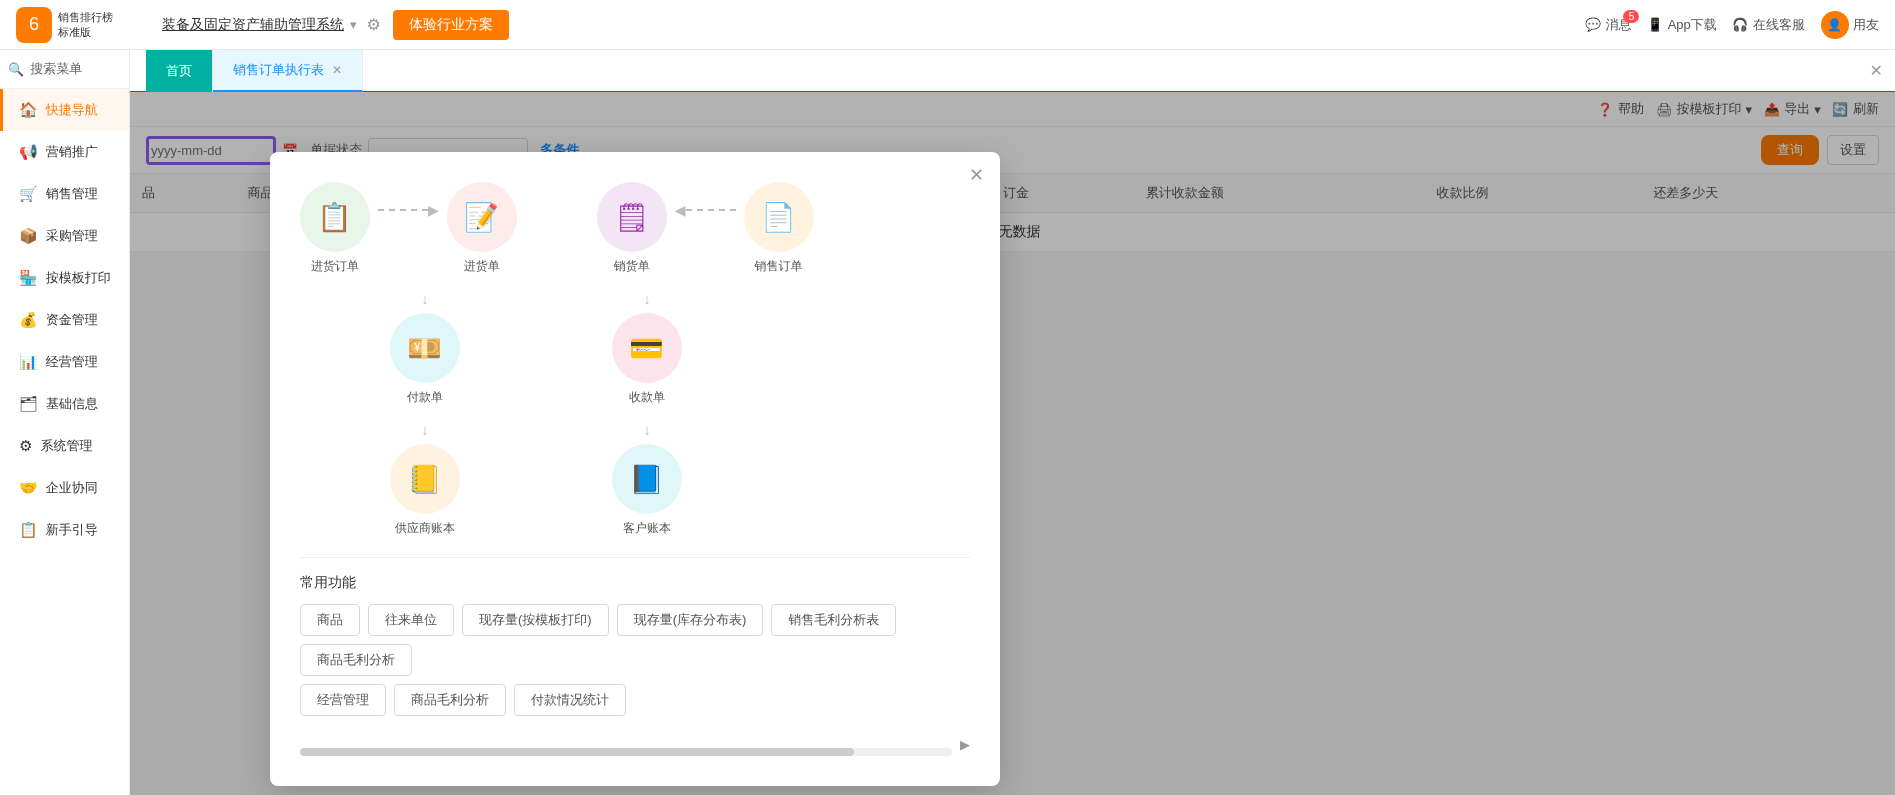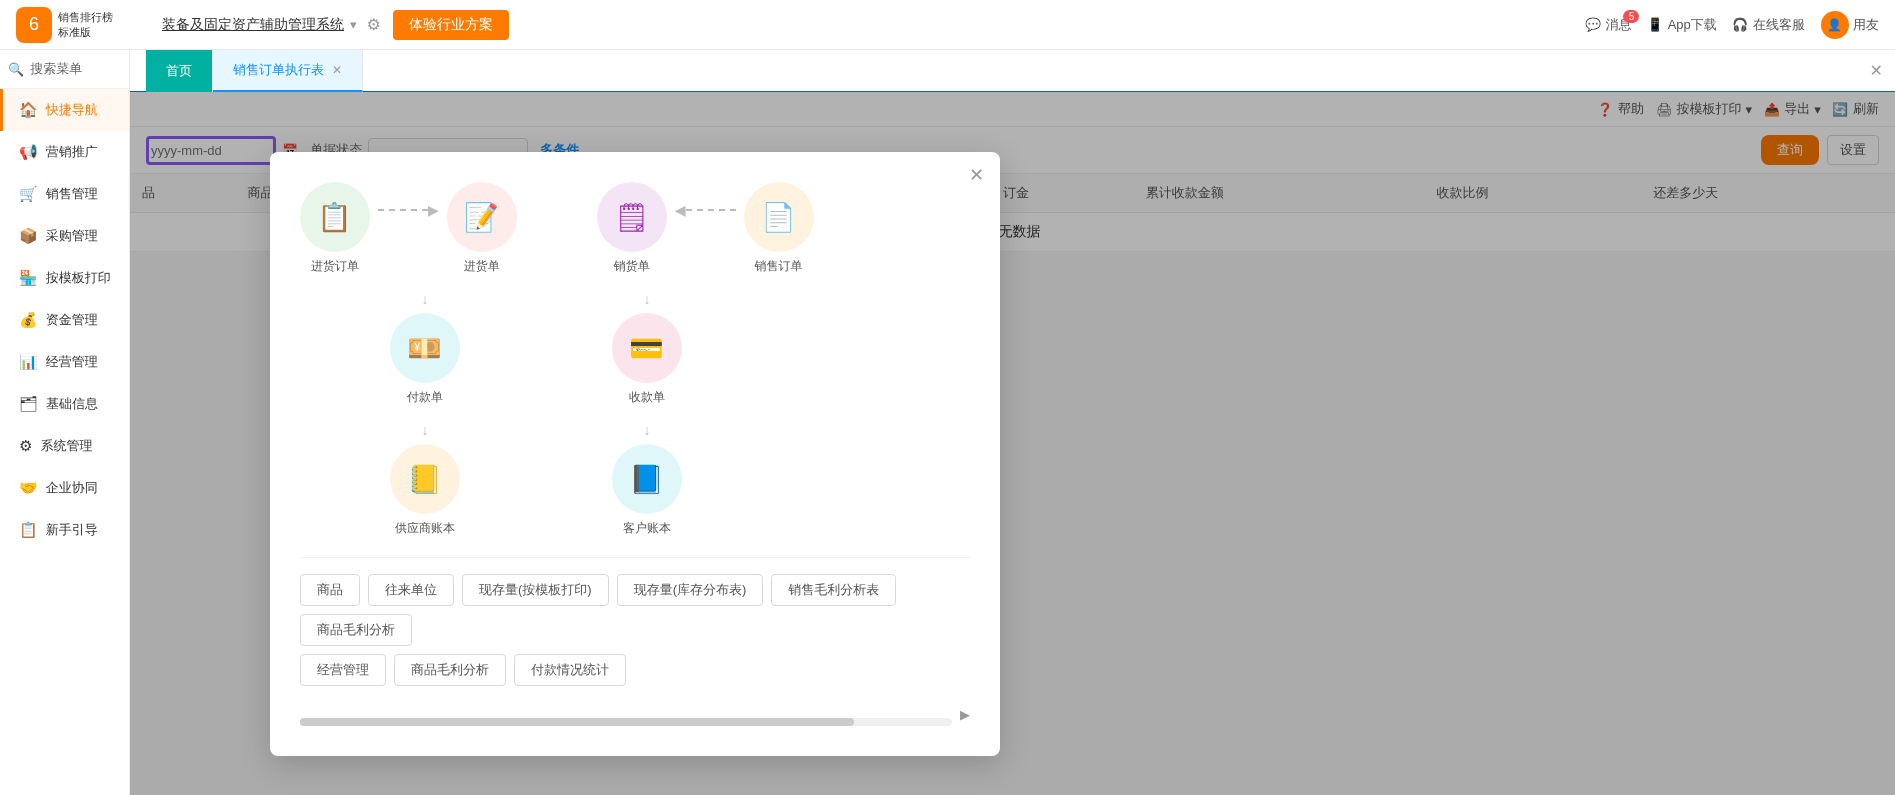--- a/index.html
+++ b/index.html
@@ -333,20 +333,21 @@
               <div style="display: flex; flex-direction: column; align-items: center; gap: 6px; margin-left: 56px;">
                 <div style="color:#bbb; font-size:14px; text-align:center;">↓</div>
                 <div class="flow-circle teal">
                   <span style="font-size:28px;">📘</span>
                 </div>
                 <span class="flow-label">客户账本</span>
               </div>
             </div>
 
             <div class="common-functions">
+              <div class="common-title">常用功能</div>
               <div class="func-buttons">
                 <button class="func-btn">商品</button>
                 <button class="func-btn">往来单位</button>
                 <button class="func-btn">现存量(按模板打印)</button>
                 <button class="func-btn">现存量(库存分布表)</button>
                 <button class="func-btn">销售毛利分析表</button>
                 <button class="func-btn">商品毛利分析</button>
               </div>
               <div class="func-buttons" style="margin-top: 8px;">
                 <button class="func-btn">经营管理</button>

